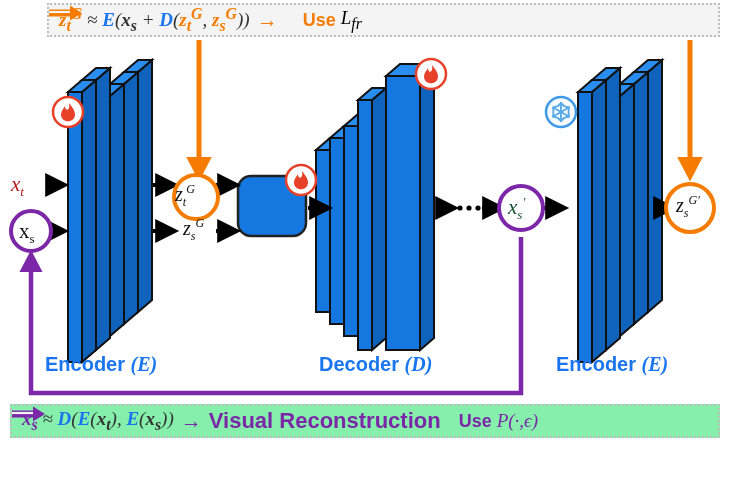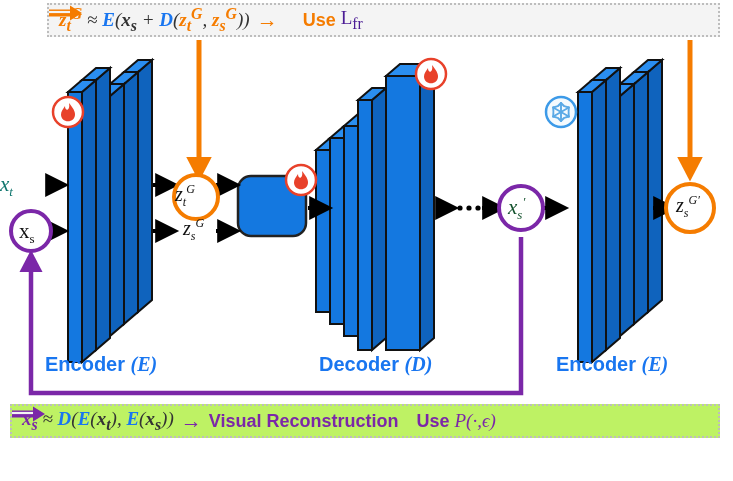--- a/index.html
+++ b/index.html
@@ -207,45 +207,45 @@
     z<sub>s</sub><sup>G</sup><span style="color:#333;font-weight:normal;">))</span>
   </span>
   <span style="font-size:21px;font-weight:bold;color:#F57C00;margin:0 7px;">→</span>
   <span style="margin:0 9px;display:inline-block;">
     <svg width="34" height="16" viewBox="0 0 34 16">
       <path d="M0,4.5 H21 V0.5 L33,8 L21,15.5 V11.5 H0 Z" fill="#F57C00"></path>
       <path d="M0,7 H21" stroke="#f4f4f4" stroke-width="2.2"></path>
     </svg>
   </span>
   <span style="font-size:18px;font-weight:bold;color:#F57C00;margin-right:5px;">Use</span>
-  <span class="cap-text" style="font-size:19px;color:#4c1d95;">L<sub>fr</sub></span>
+  <span class="cap-text" style="font-size:19px;font-style:italic;color:#000000;">L<sub>fr</sub></span>
 </div>
 
 <div style="position:absolute;left:10px;top:404px;width:710px;height:34px;
-            background:#bef264;border:2px dotted #bdbdbd;box-sizing:border-box;
+            background:#86efac;border:2px dotted #bdbdbd;box-sizing:border-box;
             display:flex;align-items:center;padding-left:10px;white-space:nowrap;">
   <span class="cap-text" style="font-size:19px;font-weight:bold;font-style:italic;color:#7B27A8;">
     x<sub>s</sub>
     <span style="color:#333;font-weight:normal;">≈</span>
     <span style="color:#1976f0;">D</span><span style="color:#333;font-weight:normal;">(</span><span style="color:#1976f0;">E</span><span style="color:#333;font-weight:normal;">(</span><span style="color:#333;">x<sub>t</sub></span><span style="color:#333;font-weight:normal;">),</span>
     <span style="color:#1976f0;">E</span><span style="color:#333;font-weight:normal;">(</span><span style="color:#333;">x<sub>s</sub></span><span style="color:#333;font-weight:normal;">))</span>
   </span>
   <span style="font-size:21px;font-weight:bold;color:#7B27A8;margin:0 7px;">→</span>
-  <span style="font-size:18px;font-weight:bold;color:#7B27A8;">Visual Reconstruction</span>
+  <span style="font-size:22px;font-weight:bold;color:#7B27A8;">Visual Reconstruction</span>
   <span style="margin:0 9px;display:inline-block;">
     <svg width="34" height="16" viewBox="0 0 34 16">
       <path d="M0,4.5 H21 V0.5 L33,8 L21,15.5 V11.5 H0 Z" fill="#7B27A8"></path>
       <path d="M0,7 H21" stroke="#f4f4f4" stroke-width="2.2"></path>
     </svg>
   </span>
   <span style="font-size:18px;font-weight:bold;color:#7B27A8;margin-right:5px;">Use</span>
   <span class="cap-text" style="font-size:19px;font-style:italic;color:#7B27A8;">P(·,ϵ)</span>
 </div>
 
-<div class="cap-text" style="position:absolute;left:0;top:172px;font-size:21px;font-style:italic;color:#0f766e;">
+<div class="cap-text" style="position:absolute;left:11px;top:172px;font-size:21px;font-style:italic;color:#b91c1c;">
   x<sub style="font-size:13px;">t</sub></div>
 
 <div class="cap-text" style="position:absolute;left:19px;top:219px;font-size:21px;color:#111;">
   x<sub style="font-size:13px;">s</sub></div>
 
 <div class="cap-text" style="position:absolute;left:175px;top:182px;font-size:20px;font-style:italic;color:#111;">
   z<sub style="font-size:12px;">t</sub><sup style="font-size:12px;">G</sup></div>
 
 <div class="cap-text" style="position:absolute;left:183px;top:216px;font-size:20px;font-style:italic;color:#111;">
   z<sub style="font-size:12px;">s</sub><sup style="font-size:12px;">G</sup></div>

